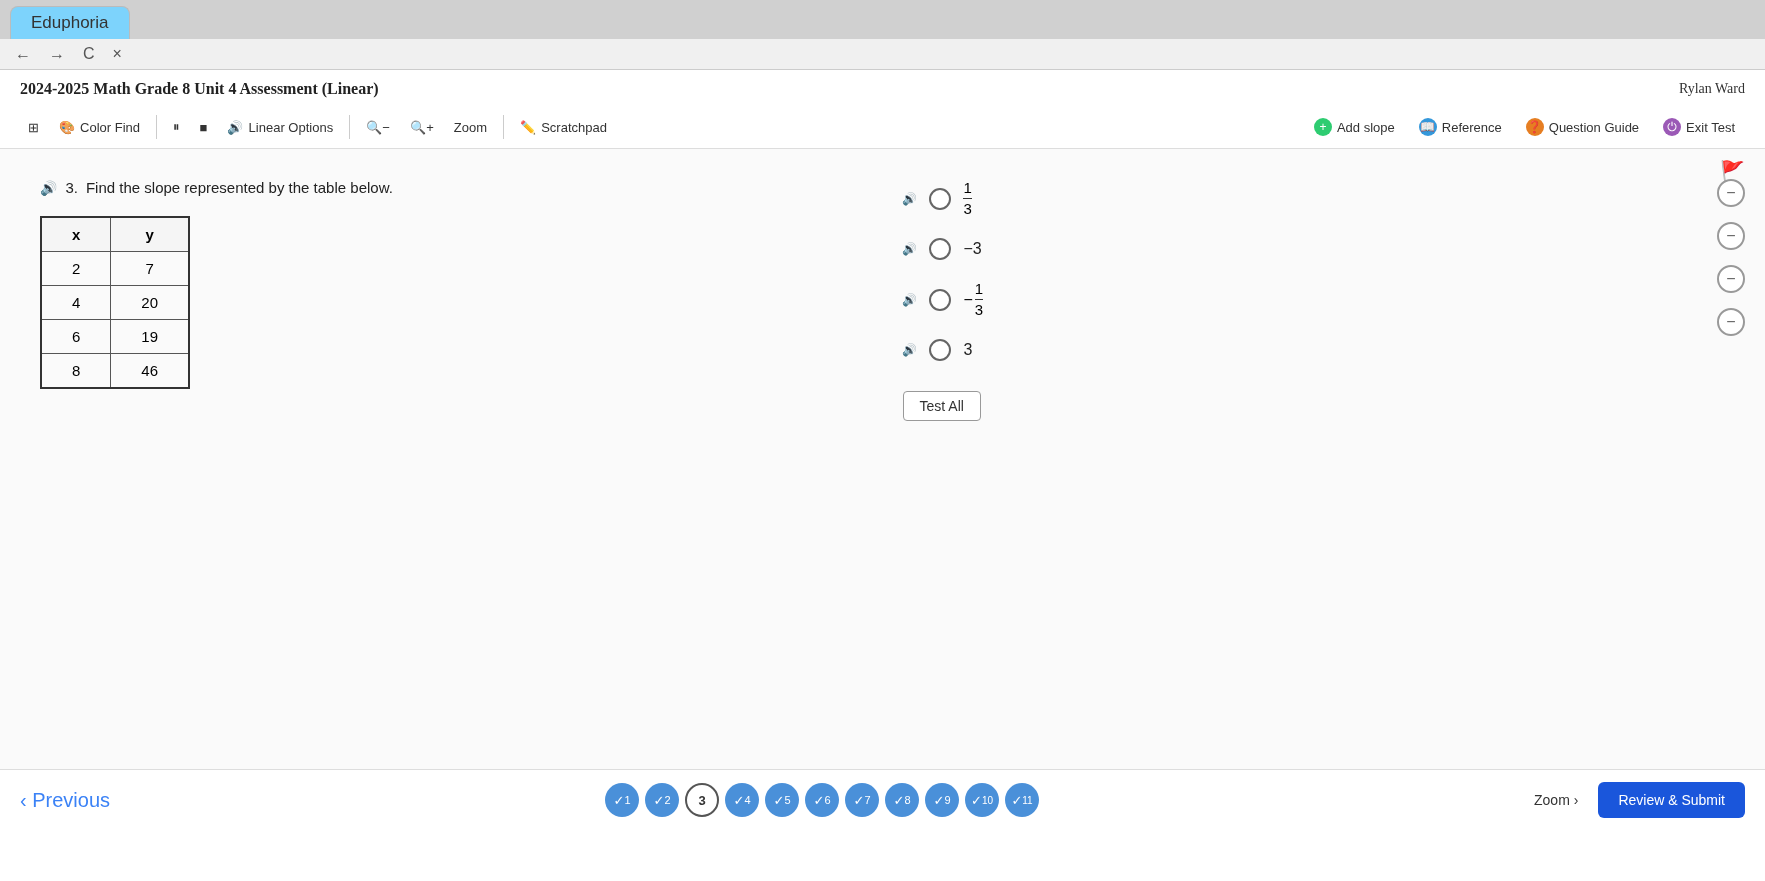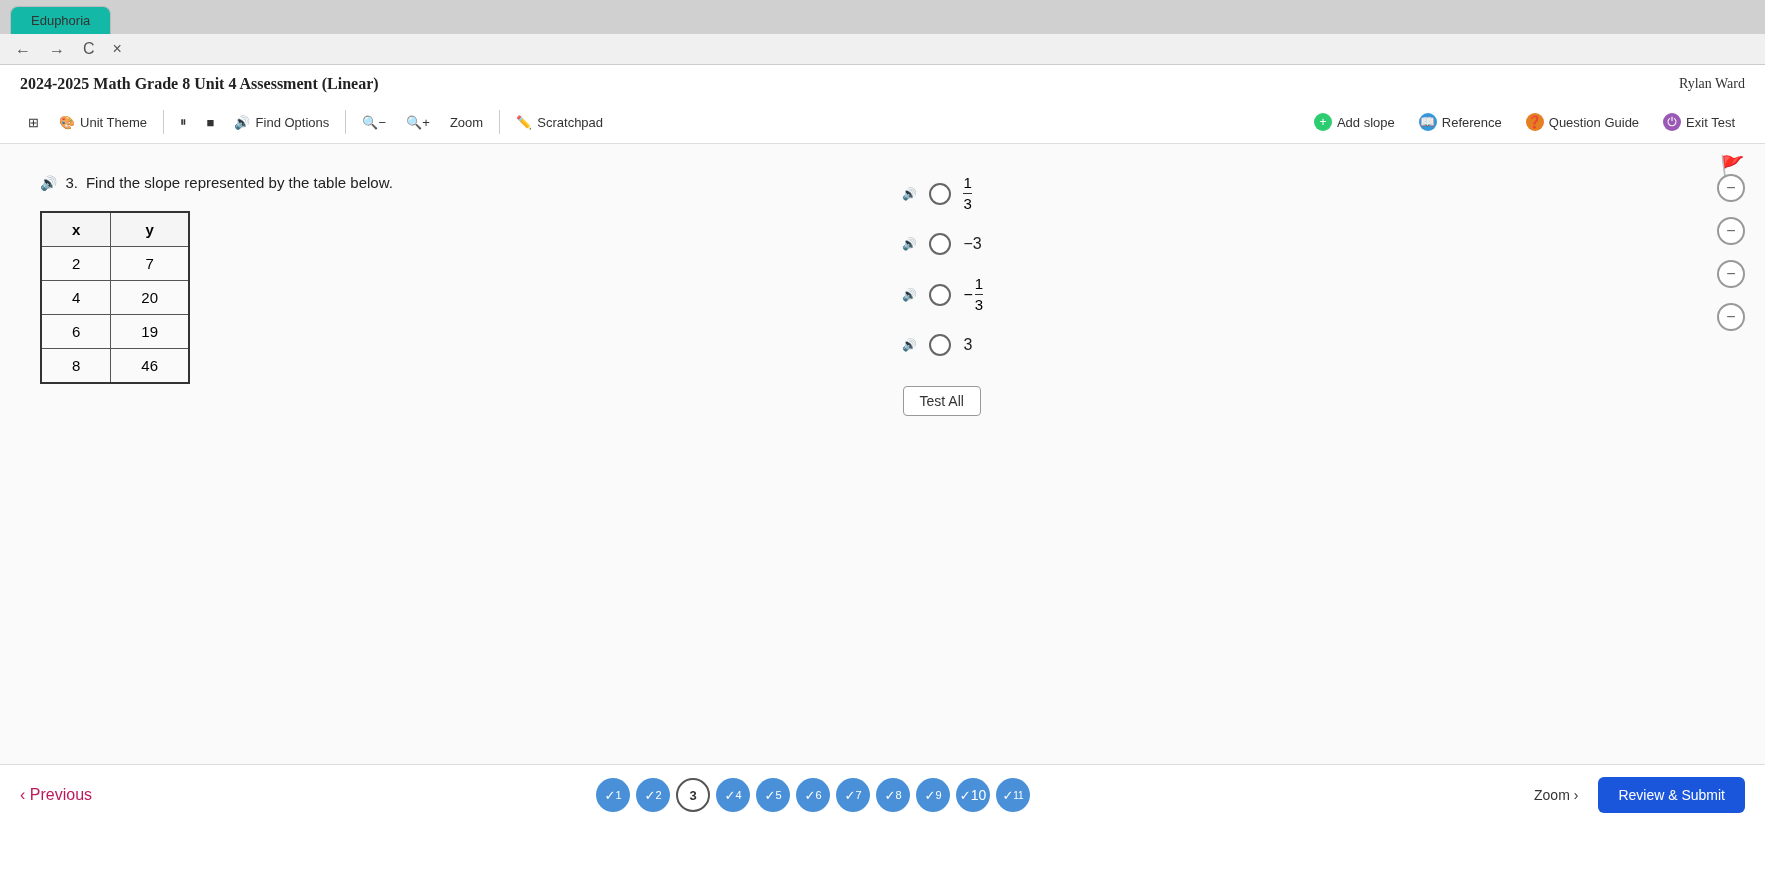--- a/index.html
+++ b/index.html
@@ -15,24 +15,24 @@
       border-radius: 8px 8px 0 0;
       padding: 0;
     }
     .tab-bar {
       display: flex;
       align-items: flex-end;
       padding: 6px 10px 0;
       background: #d0d0d0;
     }
     .tab {
-      background: #14b8a6;
+      background: #7dd3fc;
       border-radius: 8px 8px 0 0;
       padding: 6px 20px;
-      font-size: 13px;
+      font-size: 17px;
       color: #333;
       border: 1px solid #bbb;
       border-bottom: none;
     }
     .nav-bar {
       background: #f0f0f0;
       display: flex;
       align-items: center;
       padding: 4px 10px;
       gap: 8px;
@@ -287,22 +287,22 @@
     }
     .nav-bottom-left {
       display: flex;
       gap: 10px;
       align-items: center;
     }
     .prev-btn {
       background: none;
       border: none;
       cursor: pointer;
-      font-size: 16px;
-      color: #be185d;
+      font-size: 20px;
+      color: #3b82f6;
     }
     .next-btn {
       background: none;
       border: none;
       cursor: pointer;
       font-size: 14px;
       color: #333;
       font-weight: 500;
     }
     .review-submit-btn {
@@ -358,32 +358,32 @@
       <span class="app-title">2024-2025 Math Grade 8 Unit 4 Assessment (Linear)</span>
       <span class="user-name">Rylan Ward</span>
     </div>
 
     <div class="toolbar">
       <button class="toolbar-btn">
         <span>⊞</span>
       </button>
       <button class="toolbar-btn">
         <span>🎨</span>
-        <span>Unit Theme</span>
+        <span>Color Find</span>
       </button>
       <div class="toolbar-separator"></div>
       <button class="toolbar-btn">
         <span>⏸</span>
       </button>
       <button class="toolbar-btn">
         <span>■</span>
       </button>
       <button class="toolbar-btn">
         <span>🔊</span>
-        <span>Find Options</span>
+        <span>Linear Options</span>
       </button>
       <div class="toolbar-separator"></div>
       <button class="toolbar-btn">
         <span>🔍−</span>
       </button>
       <button class="toolbar-btn">
         <span>🔍+</span>
       </button>
       <button class="toolbar-btn">
         <span>Zoom</span>
@@ -557,21 +557,21 @@
           <span style="font-size:11px;">8</span>
       </div>
 
       <div class="q-dot q-dot-answered" style="background:#4a90d9; color:white;">
         <span>✓</span>
           <span style="font-size:11px;">9</span>
       </div>
 
       <div class="q-dot q-dot-answered" style="background:#4a90d9; color:white;">
         <span>✓</span>
-          <span style="font-size:14px;">10</span>
+          <span style="font-size:10px;">10</span>
       </div>
 
       <div class="q-dot q-dot-answered" style="background:#4a90d9; color:white;">
         <span>✓</span>
           <span style="font-size:10px;">11</span>
       </div>
     </div>
 
     <div style="display:flex; align-items:center; gap:20px;">
       <button class="next-btn">

